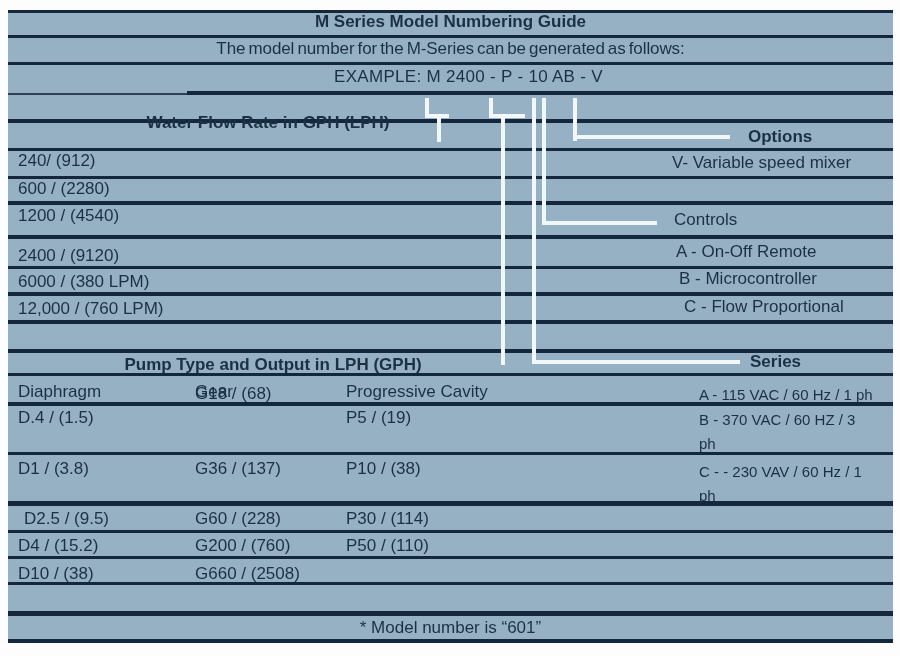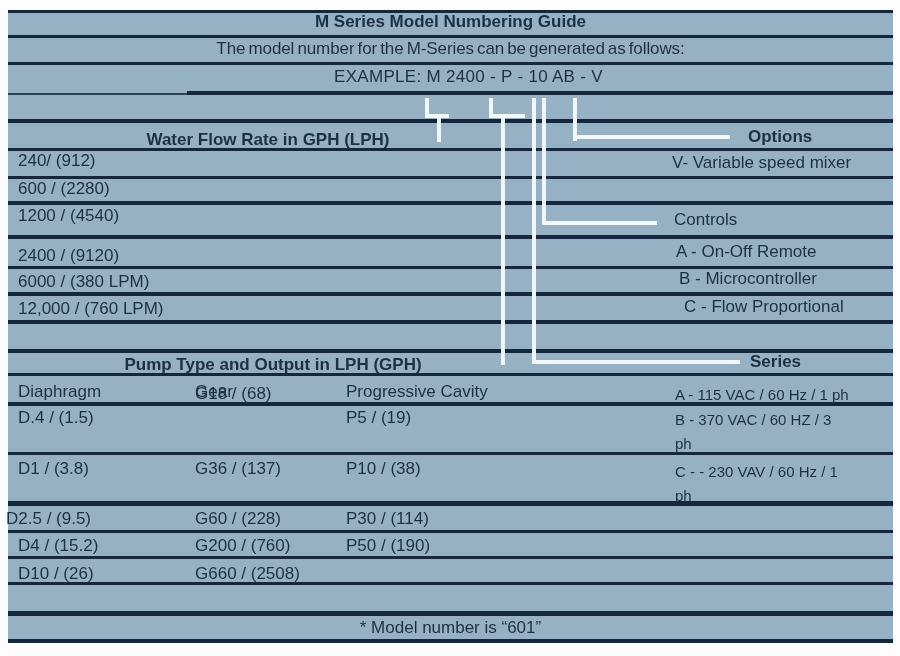--- a/index.html
+++ b/index.html
@@ -11,21 +11,21 @@
   }
   .bg { position:absolute; left:8px; top:10px; width:885px; height:633px; background:#97b1c4; z-index:0; }
   .rule { position:absolute; left:8px; width:885px; background:#14273c; z-index:2; }
   .rule.thin { background:#2e4257; }
   .conn { position:absolute; background:#f2f7fa; z-index:3; }
   .txt { position:absolute; font-size:17px; line-height:16px; white-space:nowrap; z-index:4; }
   .b { font-weight:bold; }
   .c { text-align:center; }
   .sub { word-spacing:-1.5px; letter-spacing:-0.1px; }
   .vcell { position:absolute; font-size:15px; line-height:24px; z-index:4; }
-  .vcell span { display:block; white-space:nowrap; }
+  .vcell span { display:block; white-space:nowrap;margin-left:24px; }
 </style>
 </head>
 <body>
 
 <div class="page">
 
   <div class="bg"></div>
 
   <div class="rule" style="top:10px;height:3px"></div>
   <div class="rule" style="top:35px;height:3px"></div>
@@ -65,21 +65,21 @@
   <div class="conn" style="left:542px;top:98px;width:4px;height:127px"></div>
   <div class="conn" style="left:542px;top:221px;width:115px;height:4px"></div>
 
   <div class="conn" style="left:573px;top:98px;width:4px;height:43px"></div>
   <div class="conn" style="left:573px;top:135px;width:157px;height:4px"></div>
 
   <div class="txt b c" style="left:8px;top:14px;width:885px">M Series Model Numbering Guide</div>
   <div class="txt c sub" style="left:8px;top:41px;width:885px">The model number for the M-Series can be generated as follows:</div>
   <div class="txt c" style="left:26px;top:69px;width:885px;letter-spacing:0.3px">EXAMPLE: M 2400 - P - 10 AB - V</div>
 
-  <div class="txt b c" style="left:8px;top:132px;width:520px">Water Flow Rate in GPH (LPH)</div>
+  <div class="txt b c" style="left:8px;top:115px;width:520px">Water Flow Rate in GPH (LPH)</div>
   <div class="txt" style="left:18px;top:153px">240/ (912)</div>
   <div class="txt" style="left:18px;top:181px">600 / (2280)</div>
   <div class="txt" style="left:18px;top:208px">1200 / (4540)</div>
   <div class="txt" style="left:18px;top:248px">2400 / (9120)</div>
   <div class="txt" style="left:18px;top:274px">6000 / (380 LPM)</div>
   <div class="txt" style="left:18px;top:301px">12,000 / (760 LPM)</div>
 
   <div class="txt b" style="left:748px;top:129px">Options</div>
   <div class="txt" style="left:672px;top:155px">V- Variable speed mixer</div>
   <div class="txt" style="left:674px;top:212px">Controls</div>
@@ -93,29 +93,29 @@
   <div class="txt" style="left:346px;top:384px">Progressive Cavity</div>
 
   <div class="txt" style="left:18px;top:410px">D.4 / (1.5)</div>
   <div class="txt" style="left:195px;top:386px">G18 / (68)</div>
   <div class="txt" style="left:346px;top:410px">P5 / (19)</div>
 
   <div class="txt" style="left:18px;top:461px">D1 / (3.8)</div>
   <div class="txt" style="left:195px;top:461px">G36 / (137)</div>
   <div class="txt" style="left:346px;top:461px">P10 / (38)</div>
 
-  <div class="txt" style="left:6px;top:511px">D2.5 / (9.5)</div>
+  <div class="txt" style="left:24px;top:511px">D2.5 / (9.5)</div>
   <div class="txt" style="left:195px;top:511px">G60 / (228)</div>
   <div class="txt" style="left:346px;top:511px">P30 / (114)</div>
 
   <div class="txt" style="left:18px;top:538px">D4 / (15.2)</div>
   <div class="txt" style="left:195px;top:538px">G200 / (760)</div>
-  <div class="txt" style="left:346px;top:538px">P50 / (190)</div>
+  <div class="txt" style="left:346px;top:538px">P50 / (110)</div>
 
-  <div class="txt" style="left:18px;top:566px">D10 / (26)</div>
+  <div class="txt" style="left:18px;top:566px">D10 / (38)</div>
   <div class="txt" style="left:195px;top:566px">G660 / (2508)</div>
 
   <div class="txt b" style="left:750px;top:354px">Series</div>
   <div class="vcell" style="left:675px;top:383px">
     <span>A - 115 VAC / 60 Hz / 1 ph</span>
   </div>
   <div class="vcell" style="left:675px;top:408px">
     <span>B - 370 VAC / 60 HZ / 3</span>
     <span>ph</span>
   </div>

